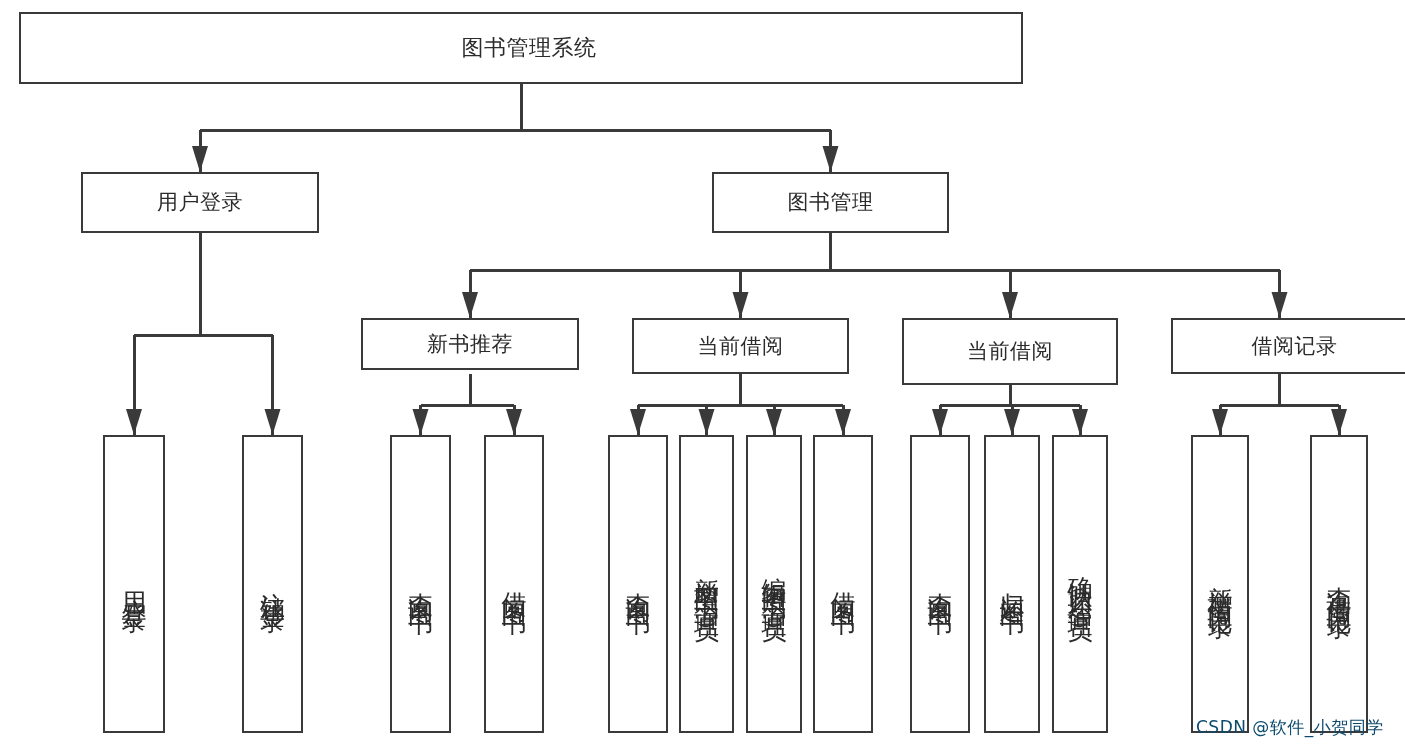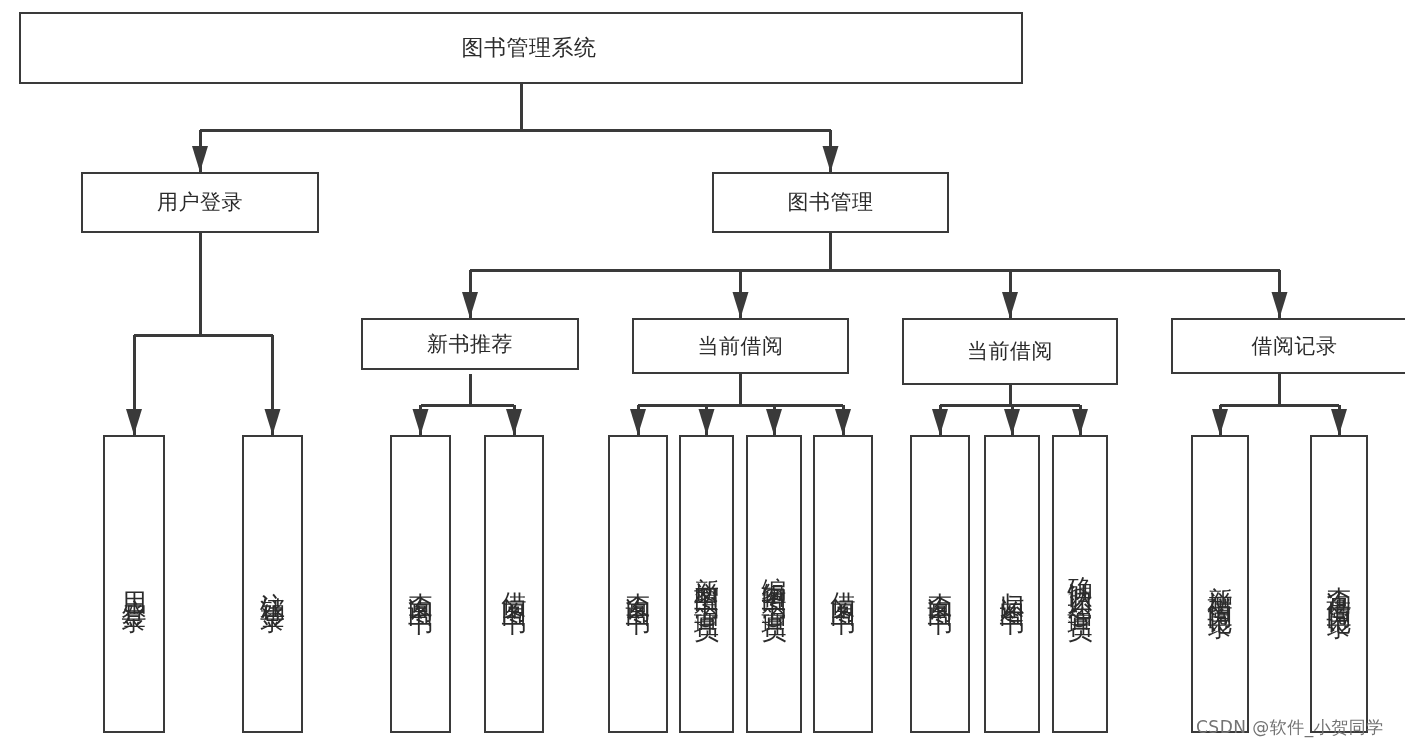--- a/index.html
+++ b/index.html
@@ -59,21 +59,21 @@
     writing-mode: vertical-rl;
     text-orientation: upright;
     font-size: 25px;
     line-height: 1.0;
     letter-spacing: 6px;
     text-align: center;
   }
   .watermark {
     position: absolute;
     font-size: 17px;
-    color: #737373;
+    color: #0c4a6e;
     white-space: nowrap;
     letter-spacing: 0.5px;
   }
 </style>
 </head>
 <body>
 
 <div id="diagram-canvas">
 
   <svg id="edge-layer" viewBox="0 0 1405 747" width="1405" height="747" xmlns="http://www.w3.org/2000/svg">

